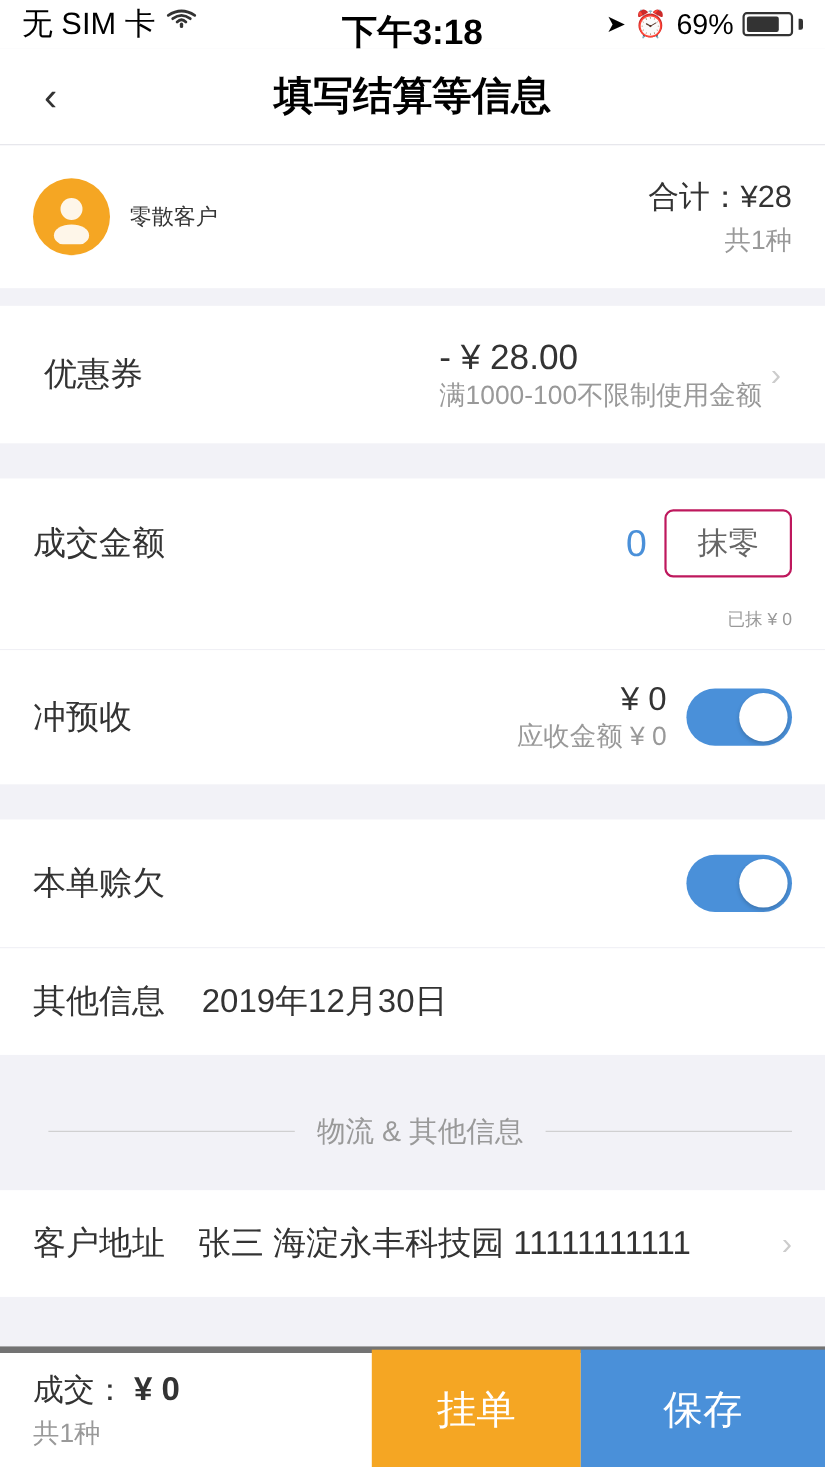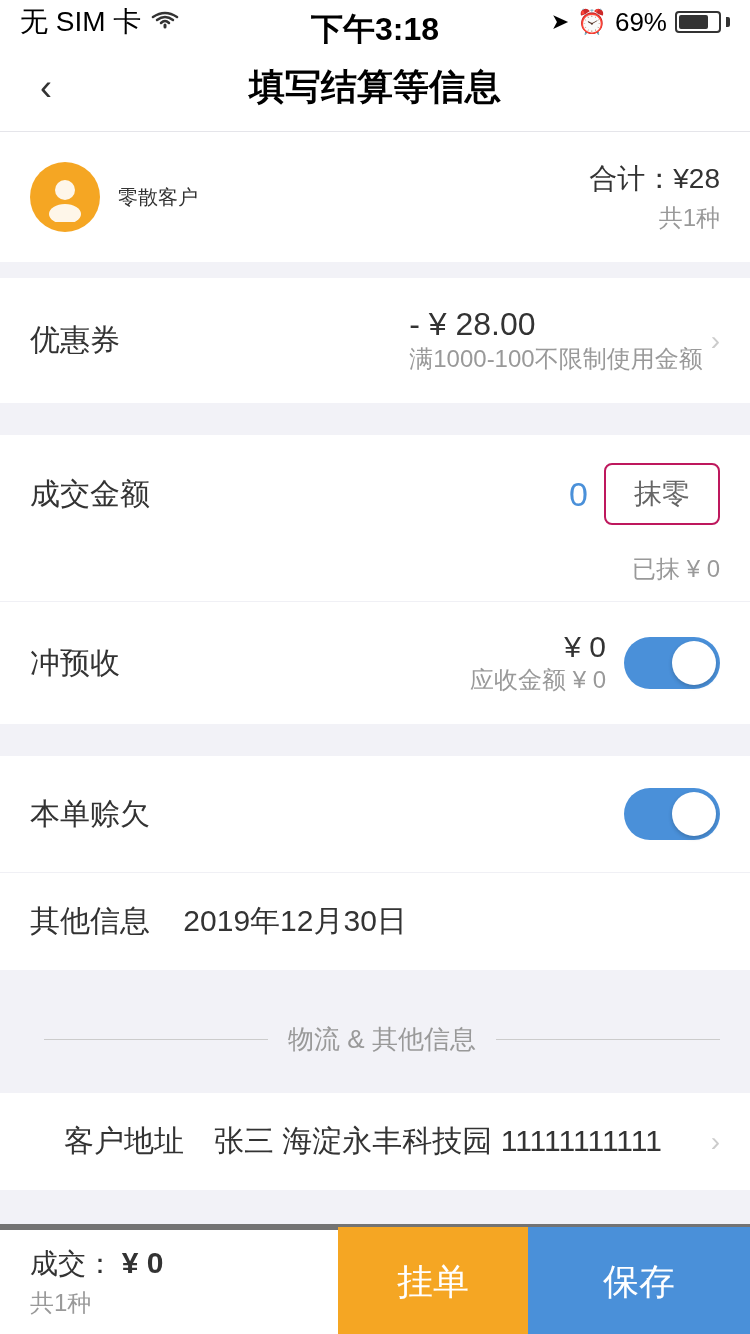--- a/index.html
+++ b/index.html
@@ -19,21 +19,21 @@
       height: 44px;
       background: #fff;
       display: flex;
       align-items: center;
       justify-content: space-between;
       padding: 0 20px;
       font-size: 28px;
     }
     .status-left {
       display: flex;
-      align-items: center;
+      align-items: flex-start;
       gap: 10px;
       font-size: 28px;
       font-weight: 500;
     }
     .status-center {
       font-size: 32px;
       font-weight: 600;
       position: absolute;
       left: 50%;
       transform: translateX(-50%);
@@ -149,21 +149,21 @@
     }
     .total-count {
       font-size: 24px;
       color: #999;
       margin-top: 4px;
     }
 
     
     .coupon-section {
       background: #fff;
-      padding: 28px 30px;
+      padding: 28px 40px;
       margin-bottom: 16px;
       display: flex;
       align-items: center;
       justify-content: space-between;
     }
     .coupon-label {
       font-size: 30px;
       color: #333;
     }
     .coupon-right {
@@ -329,21 +329,20 @@
     .address-row {
       display: flex;
       align-items: center;
       padding: 28px 30px;
     }
     .address-label {
       font-size: 30px;
       color: #333;
       width: 150px;
       flex-shrink: 0;
-      margin-left: 34px;
     }
     .address-value {
       flex: 1;
       font-size: 30px;
       color: #333;
     }
 
     
     .bottom-bar {
       position: fixed;
@@ -467,21 +466,21 @@
 
   <div class="amount-section">
     <div class="amount-row">
       <span class="amount-label">成交金额</span>
       <div class="amount-right">
         <span class="amount-value">0</span>
         <button class="round-btn">抹零</button>
       </div>
     </div>
     <div style="padding: 0 30px 16px; text-align: right;">
-      <span style="font-size:24px; color:#999;margin-top:36px;">已抹  ¥ 0</span>
+      <span style="font-size:16px; color:#999;margin-top:36px;">已抹  ¥ 0</span>
     </div>
 
     <div class="prepay-row">
       <span class="prepay-label">冲预收</span>
       <div class="prepay-right">
         <div class="prepay-values">
           <div class="prepay-main">¥ 0</div>
           <div class="prepay-sub">应收金额 ¥ 0</div>
         </div>
         <div class="toggle">

